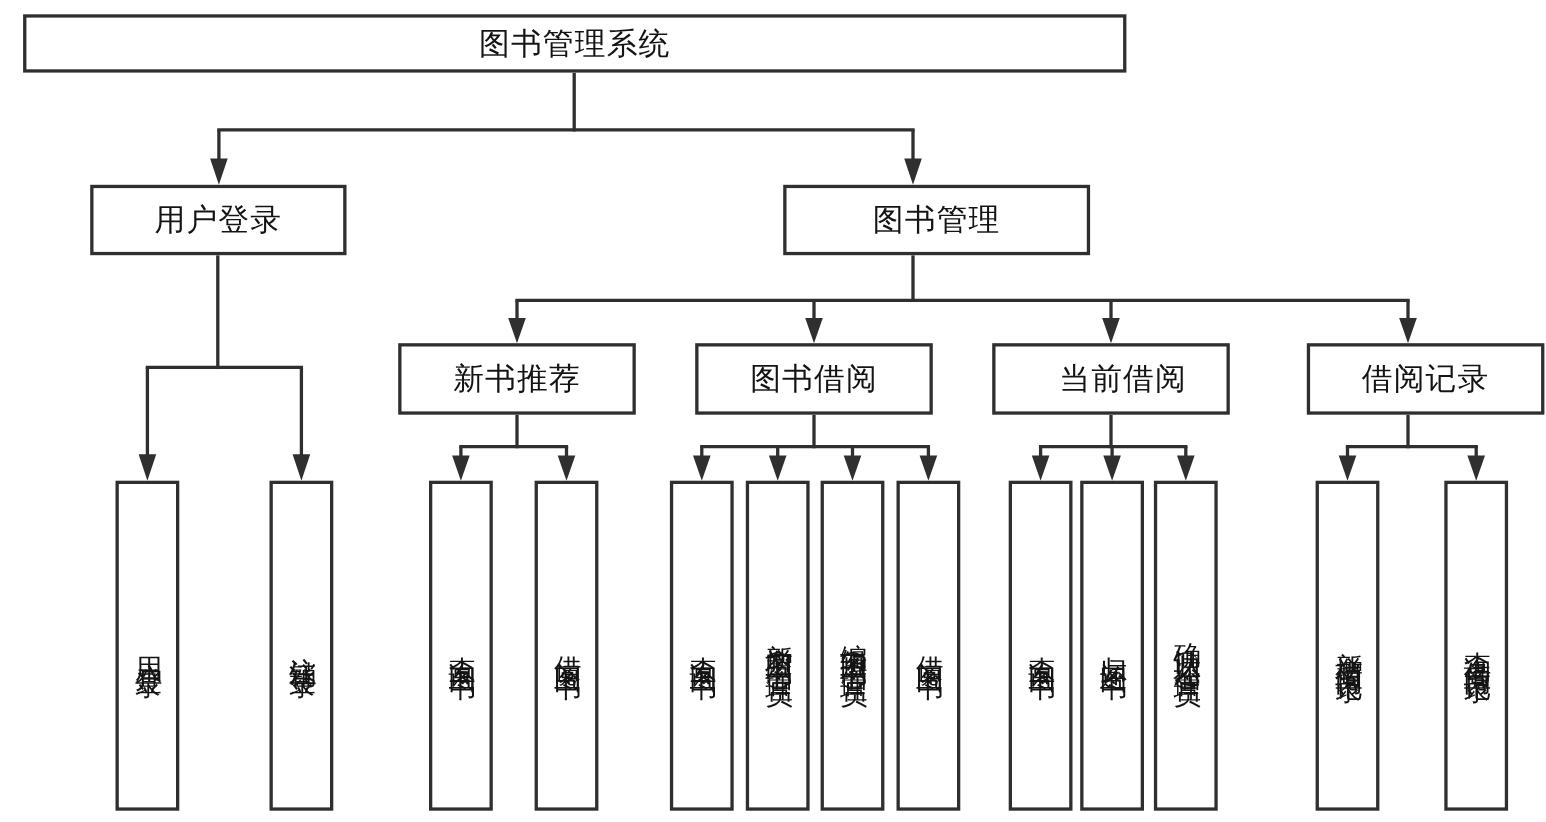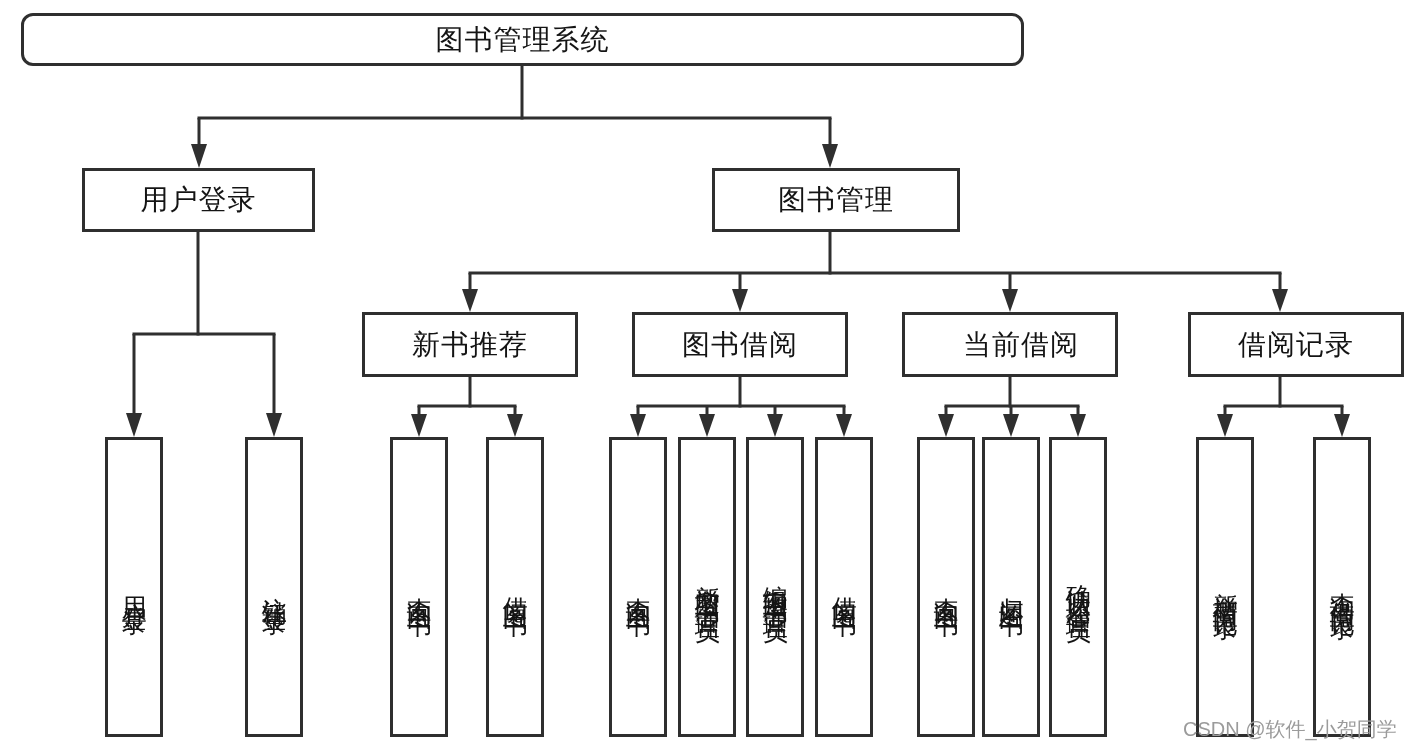--- a/index.html
+++ b/index.html
@@ -137,28 +137,28 @@
     <g>
       <line x1="1280" y1="377" x2="1280" y2="407.5"></line>
       <line x1="1223.5" y1="406" x2="1343.5" y2="406"></line>
       <line x1="1225" y1="406" x2="1225" y2="416"></line>
       <path d="M1217 414 H1233 L1225 437 Z"></path>
       <line x1="1342" y1="406" x2="1342" y2="416"></line>
       <path d="M1334 414 H1350 L1342 437 Z"></path>
     </g>
   </svg>
 
-  <div class="node hbox" style="left:21px; top:13px; width:1003px; height:53px;border-radius:12px;">
+  <div class="node hbox" style="left:21px; top:13px; width:1003px; height:53px;">
     <span>图书管理系统</span>
   </div>
 
   <div class="node hbox" style="left:82px; top:168px; width:233px; height:64px;">
     <span>用户登录</span>
   </div>
-  <div class="node hbox" style="left:712px; top:168px; width:248px; height:64px;">
+  <div class="node hbox" style="left:712px; top:168px; width:279px; height:64px;">
     <span>图书管理</span>
   </div>
 
   <div class="node hbox" style="left:362px; top:312px; width:216px; height:65px;">
     <span>新书推荐</span>
   </div>
   <div class="node hbox" style="left:632px; top:312px; width:216px; height:65px;">
     <span>图书借阅</span>
   </div>
   <div class="node hbox" style="left:902px; top:312px; width:216px; height:65px;padding-left:22px;">
@@ -205,15 +205,14 @@
     <span class="vtext">确认归还（管理员）</span>
   </div>
 
   <div class="node vbox" style="left:1196px; top:437px; width:58px; height:300px;">
     <span class="vtext">新增借阅记录</span>
   </div>
   <div class="node vbox" style="left:1313px; top:437px; width:58px; height:300px;">
     <span class="vtext">查询借阅记录</span>
   </div>
 
-  <div class="watermark">CSDN @软件_小贺同学</div>
 
 </div>
 
 </body></html>

